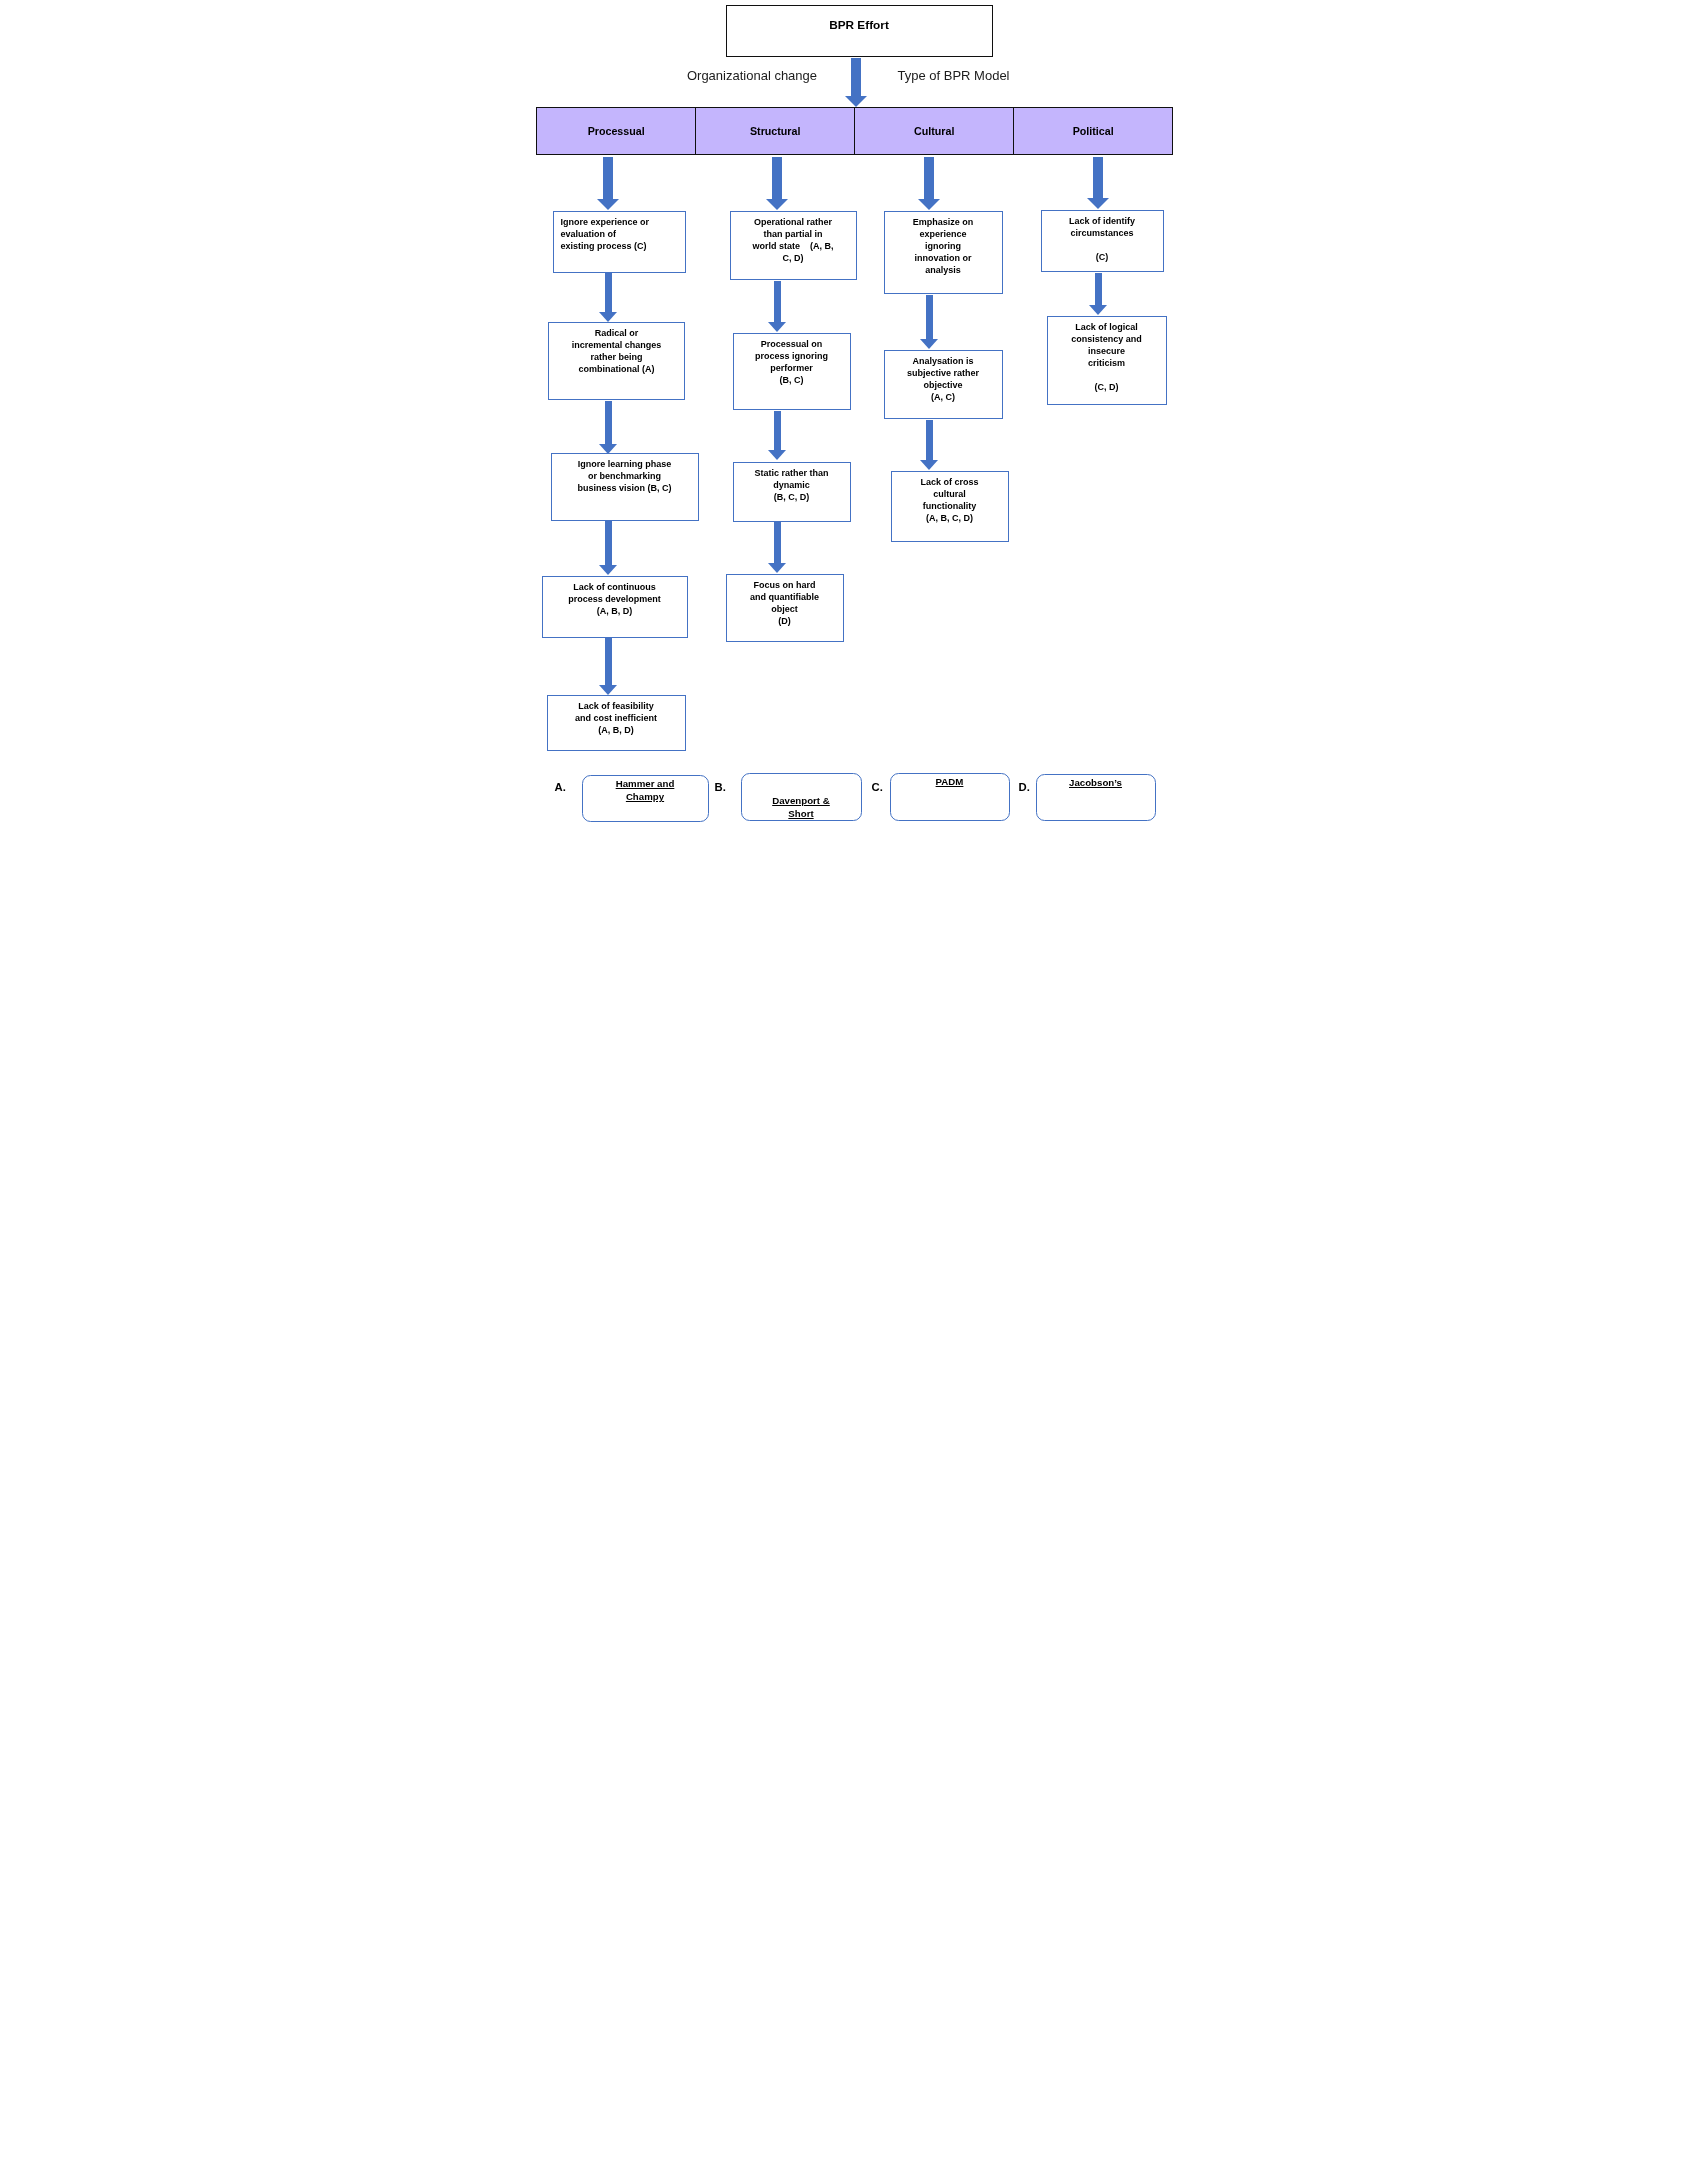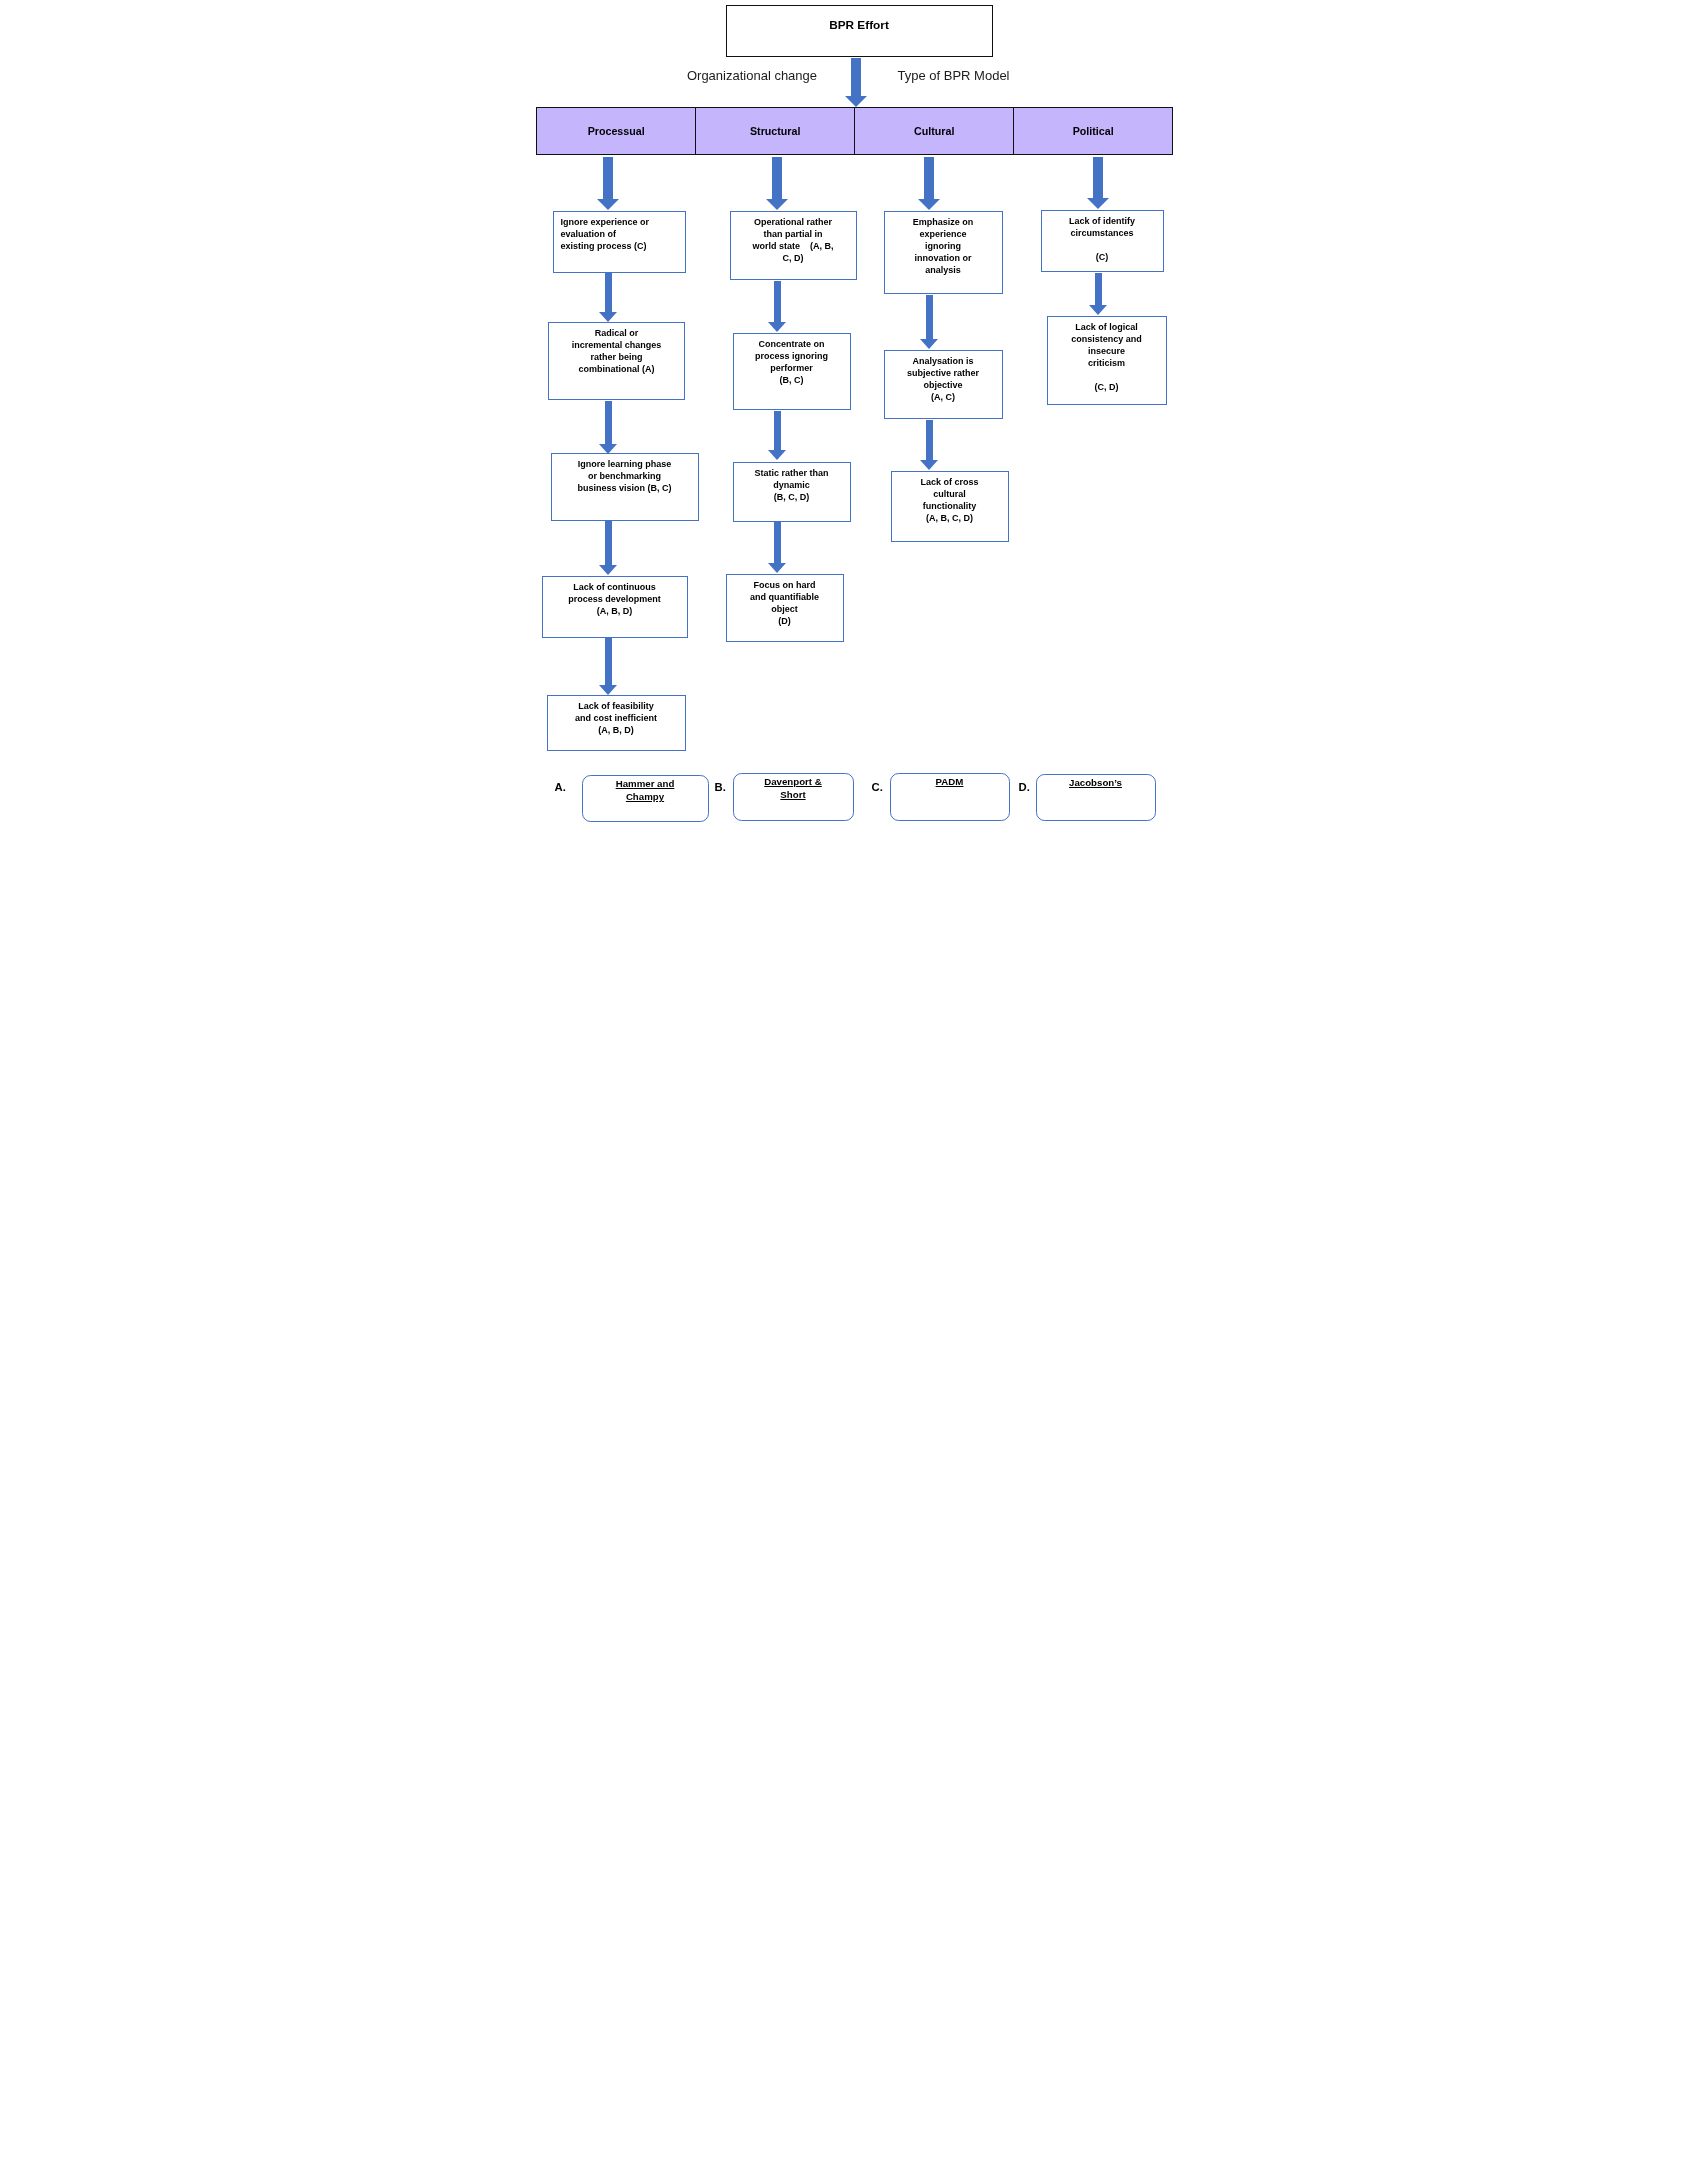--- a/index.html
+++ b/index.html
@@ -147,21 +147,21 @@
       <div class="head"></div>
     </div>
 
   <div class="node" style="left:203px; top:211px; width:127px; height:69px;">
     <div class="ntext">Operational rather
 than partial in
 world state&nbsp;&nbsp;&nbsp;&nbsp;(A, B,
 C, D)</div>
   </div>
   <div class="node" style="left:206px; top:333px; width:118px; height:77px;">
-    <div class="ntext">Concentrate on
+    <div class="ntext">Processual on
 process ignoring
 performer
 (B, C)</div>
   </div>
   <div class="node" style="left:206px; top:462px; width:118px; height:60px;">
     <div class="ntext">Static rather than
 dynamic
 (B, C, D)</div>
   </div>
   <div class="node" style="left:199px; top:574px; width:118px; height:68px;">
@@ -228,21 +228,21 @@
 (C, D)</div>
   </div>
 
   <div class="legend-letter" style="left:28px; top:781px;">A.</div>
   <div class="legend-box" style="left:55px; top:775px; width:127px; height:47px;">
     <div class="lgtext">Hammer and
 Champy</div>
   </div>
 
   <div class="legend-letter" style="left:188px; top:781px;">B.</div>
-  <div class="legend-box" style="left:206px; top:773px; width:121px; height:48px;">
+  <div class="legend-box" style="left:214px; top:773px; width:121px; height:48px;align-items:flex-end;">
     <div class="lgtext">Davenport &amp;
 Short</div>
   </div>
 
   <div class="legend-letter" style="left:345px; top:781px;">C.</div>
   <div class="legend-box" style="left:363px; top:773px; width:120px; height:48px;">
     <div class="lgtext">PADM</div>
   </div>
 
   <div class="legend-letter" style="left:492px; top:781px;">D.</div>

